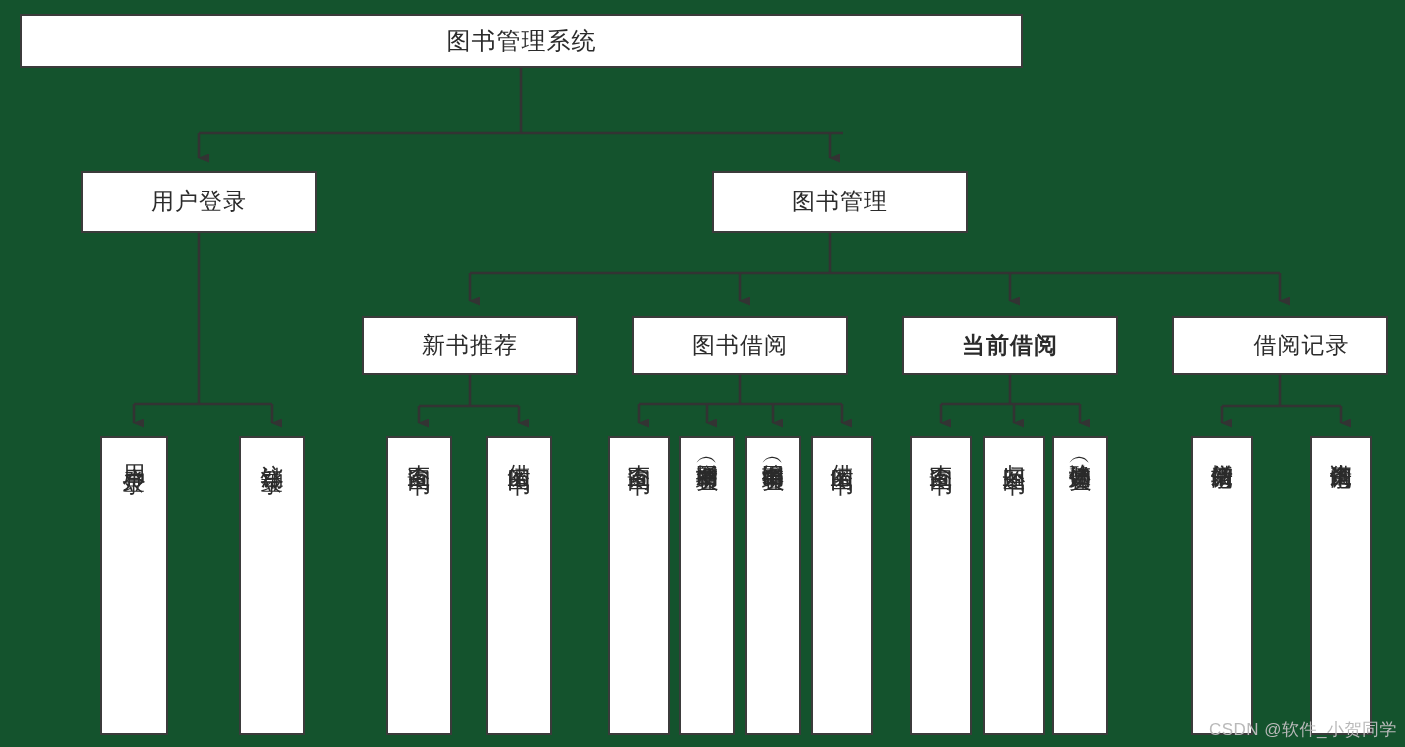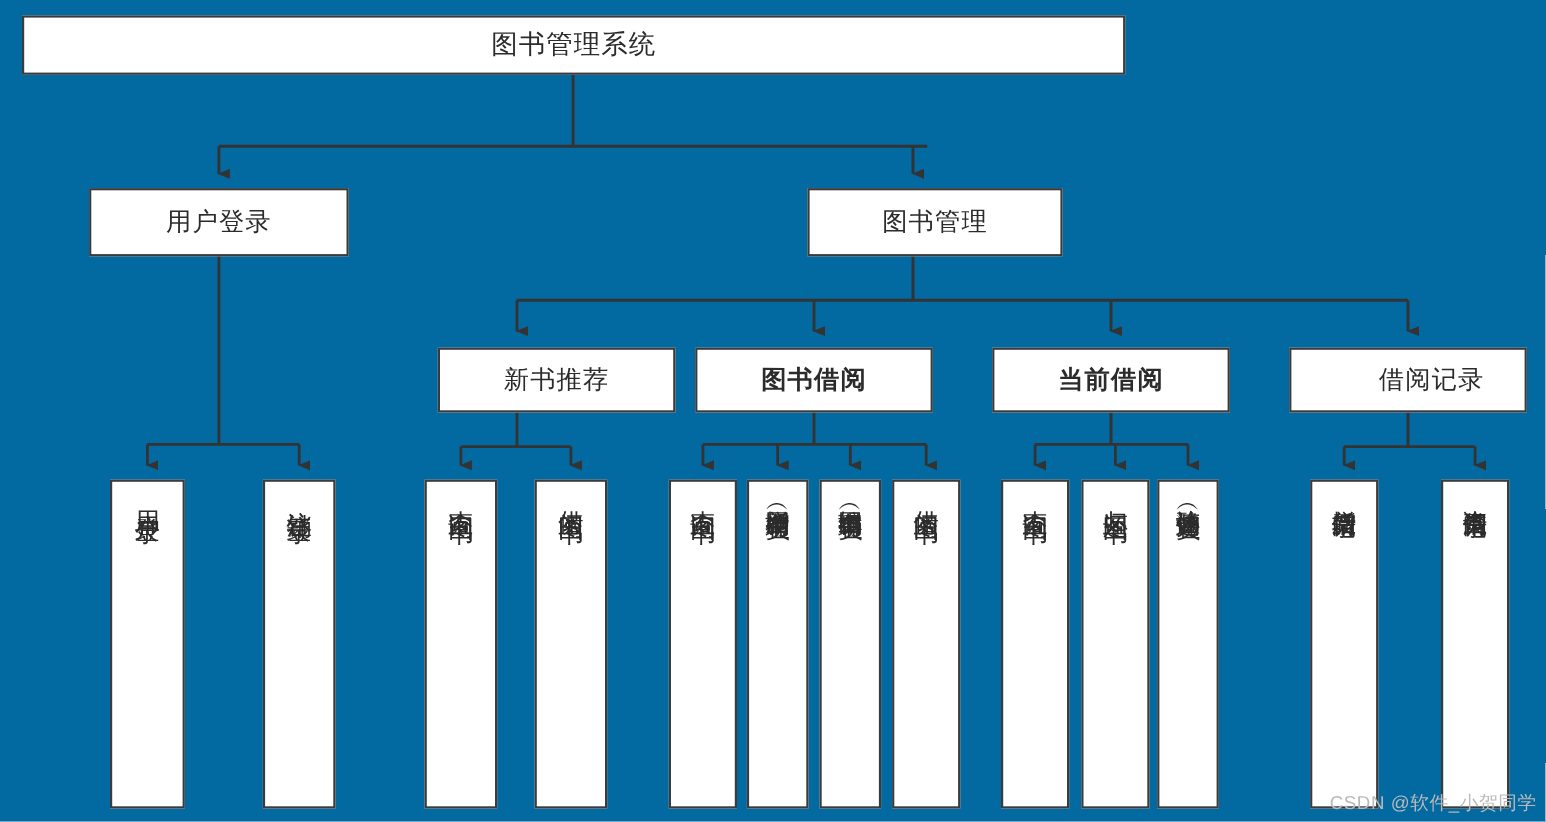--- a/index.html
+++ b/index.html
@@ -78,21 +78,21 @@
     color: #b9b9b9;
     letter-spacing: 0.5px;
     z-index: 5;
     white-space: nowrap;
     font-family: "Liberation Sans", "DejaVu Sans", sans-serif;
   }
 </style>
 </head>
 <body>
 
-<div id="diagram-root" style="background: #0369a1;">
+<div id="diagram-root" style="background: #14532d;">
 
   <svg id="connectors" viewBox="0 0 1405 747" xmlns="http://www.w3.org/2000/svg">
     <defs>
       <marker id="arrowhead" markerWidth="10" markerHeight="11" refX="4.5" refY="10" orient="auto" markerUnits="userSpaceOnUse">
         <path d="M0,0 L9,0 L4.5,11 Z" fill="#333333"></path>
       </marker>
     </defs>
     <g stroke="#333333" stroke-width="2.6" fill="none">
 
       <path d="M521,68 L521,133"></path>
@@ -137,28 +137,28 @@
     </g>
   </svg>
 
   <div class="node horiz root" id="node-root" style="left: 20px; top: 14px; width: 1003px; height: 54px; border-color: rgb(59, 59, 59); background: rgb(255, 255, 255); color: rgb(43, 43, 43);">
     <span class="node-label">图书管理系统</span>
   </div>
 
   <div class="node horiz" id="node-l1-0" style="left: 81px; top: 171px; width: 236px; height: 62px; border-color: rgb(59, 59, 59); background: rgb(255, 255, 255); color: rgb(43, 43, 43);">
     <span class="node-label">用户登录</span>
   </div>
-  <div class="node horiz" id="node-l1-1" style="left: 734px; top: 171px; width: 232px; height: 62px; border-color: rgb(59, 59, 59); background: rgb(255, 255, 255); color: rgb(43, 43, 43); justify-content: center;">
+  <div class="node horiz" id="node-l1-1" style="left: 712px; top: 171px; width: 256px; height: 62px; border-color: rgb(59, 59, 59); background: rgb(255, 255, 255); color: rgb(43, 43, 43); justify-content: center;">
     <span class="node-label">图书管理</span>
   </div>
 
-  <div class="node horiz" id="node-l2-0" style="left: 362px; top: 316px; width: 216px; height: 59px; border-color: rgb(59, 59, 59); background: rgb(255, 255, 255); color: rgb(43, 43, 43); margin-left: 36px;">
+  <div class="node horiz" id="node-l2-0" style="left: 362px; top: 316px; width: 216px; height: 59px; border-color: rgb(59, 59, 59); background: rgb(255, 255, 255); color: rgb(43, 43, 43);">
     <span class="node-label">新书推荐</span>
   </div>
-  <div class="node horiz" id="node-l2-1" style="left: 632px; top: 316px; width: 216px; height: 59px; border-color: rgb(59, 59, 59); background: rgb(255, 255, 255); color: rgb(43, 43, 43); font-weight: bold;">
+  <div class="node horiz" id="node-l2-1" style="left: 632px; top: 316px; width: 216px; height: 59px; border-color: rgb(59, 59, 59); background: rgb(255, 255, 255); color: rgb(43, 43, 43);">
     <span class="node-label">图书借阅</span>
   </div>
   <div class="node horiz" id="node-l2-2" style="left: 902px; top: 316px; width: 216px; height: 59px; border-color: rgb(59, 59, 59); background: rgb(255, 255, 255); color: rgb(43, 43, 43); font-weight: bold;">
     <span class="node-label">当前借阅</span>
   </div>
   <div class="node horiz" id="node-l2-3" style="left: 1172px; top: 316px; width: 216px; height: 59px; border-color: rgb(59, 59, 59); background: rgb(255, 255, 255); color: rgb(43, 43, 43); padding-left: 43px;">
     <span class="node-label">借阅记录</span>
   </div>
 
   <div class="node vert" id="node-leaf-0" style="left: 100px; top: 436px; width: 68px; height: 299px; border-color: rgb(59, 59, 59); background: rgb(255, 255, 255); color: rgb(43, 43, 43);">

